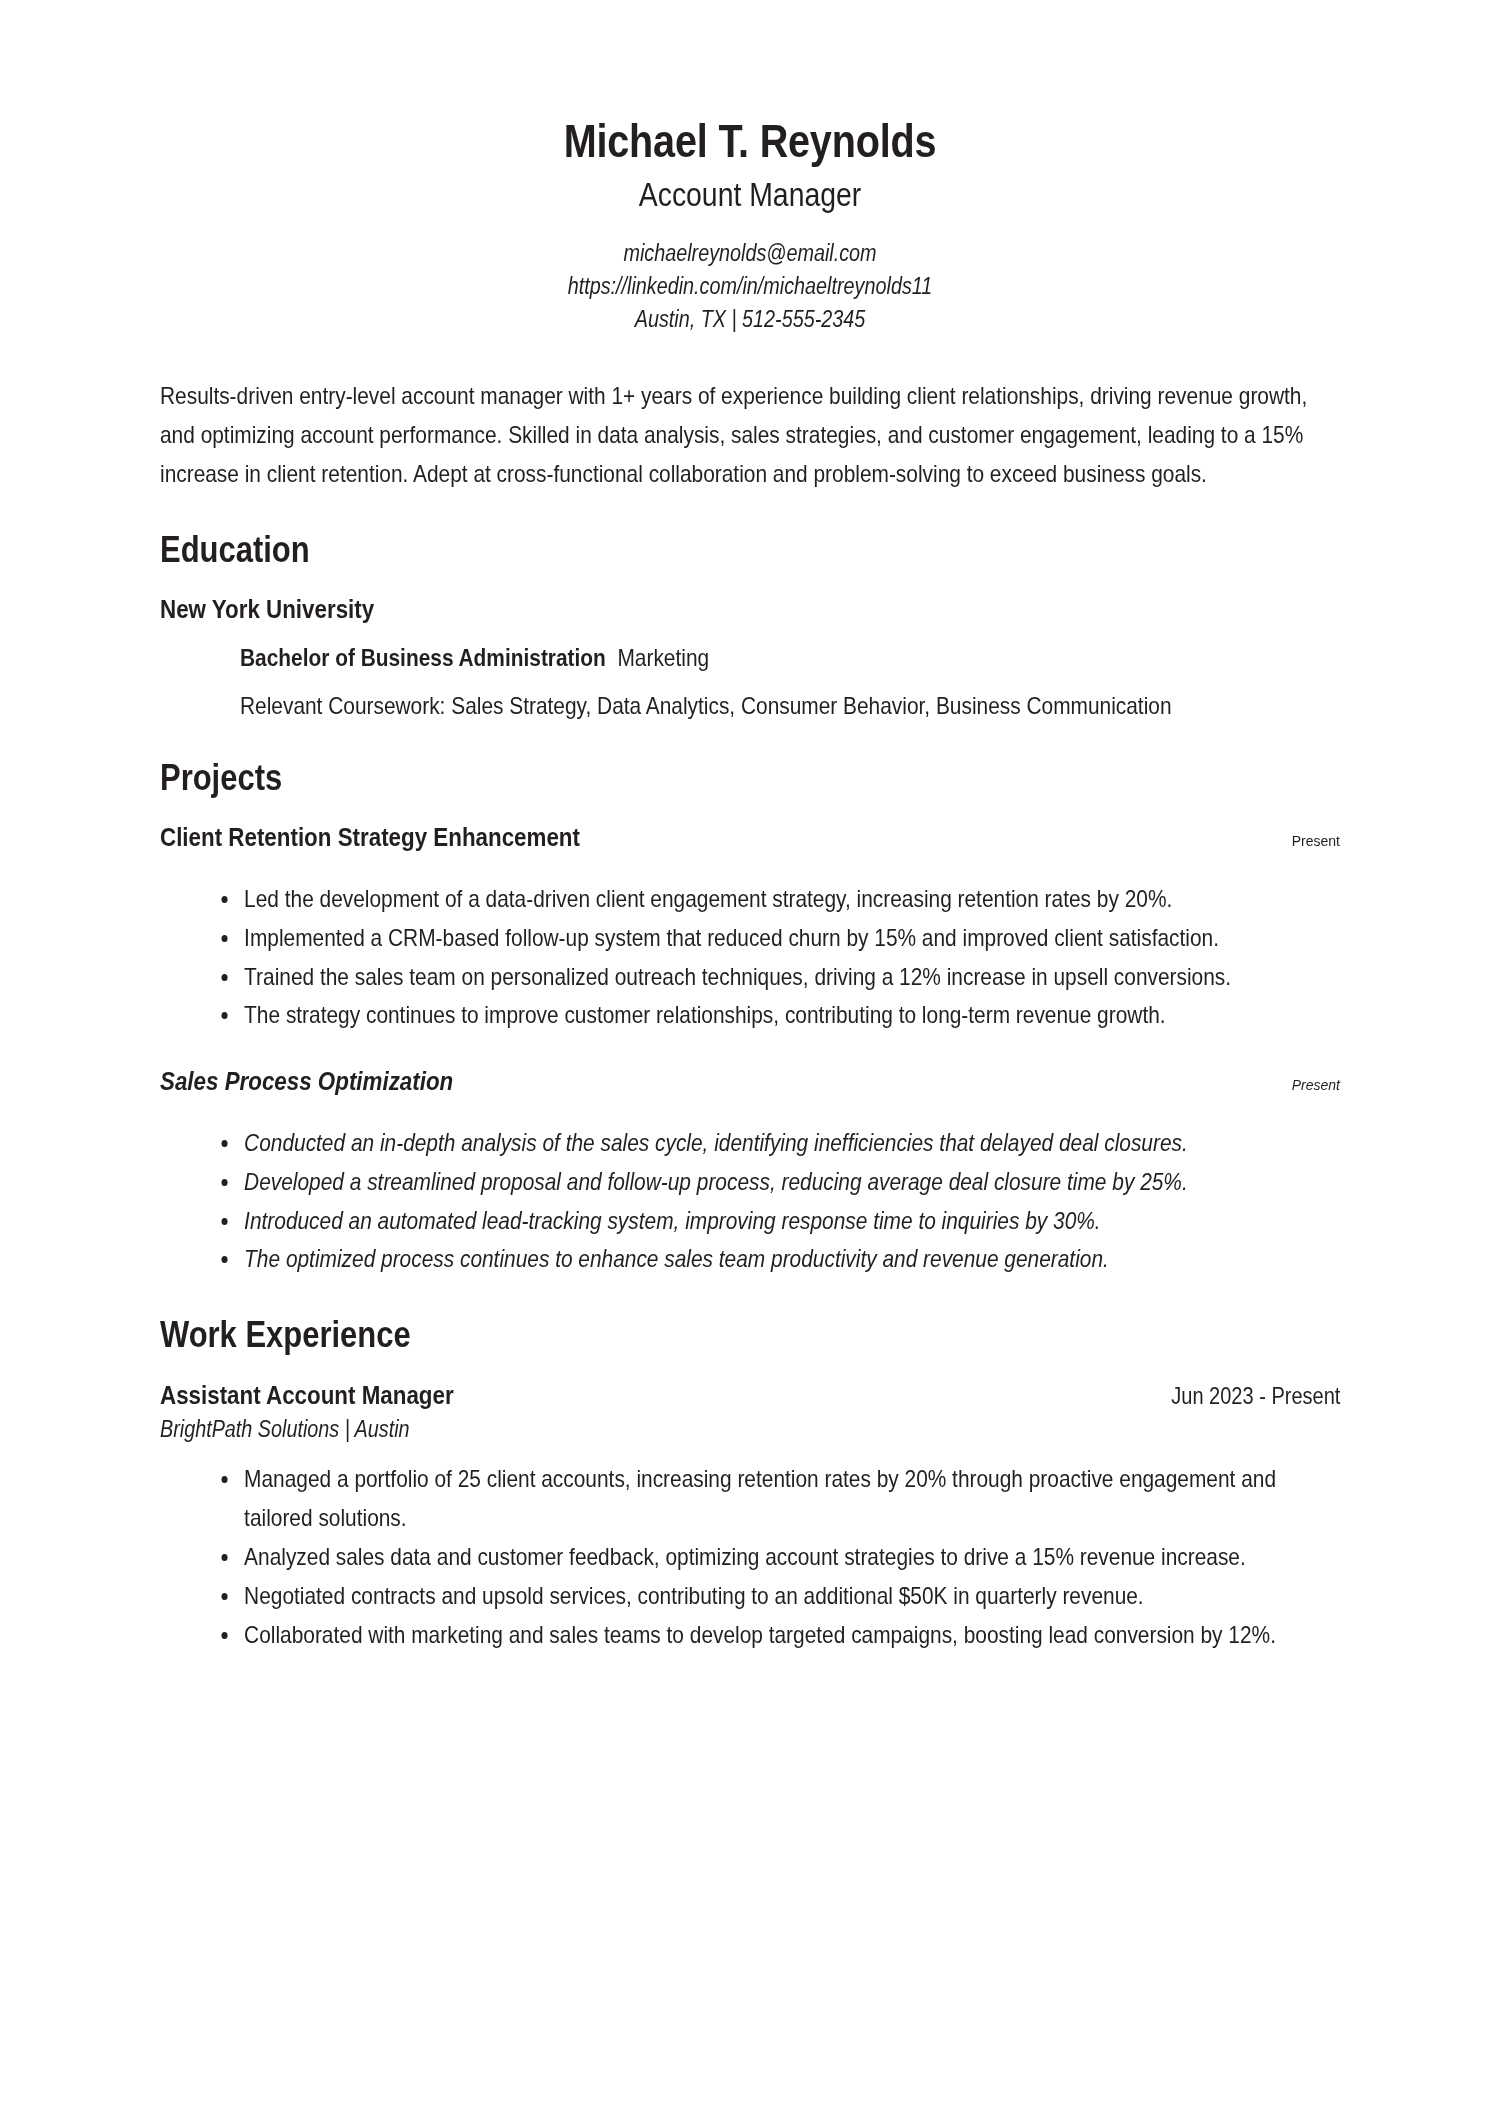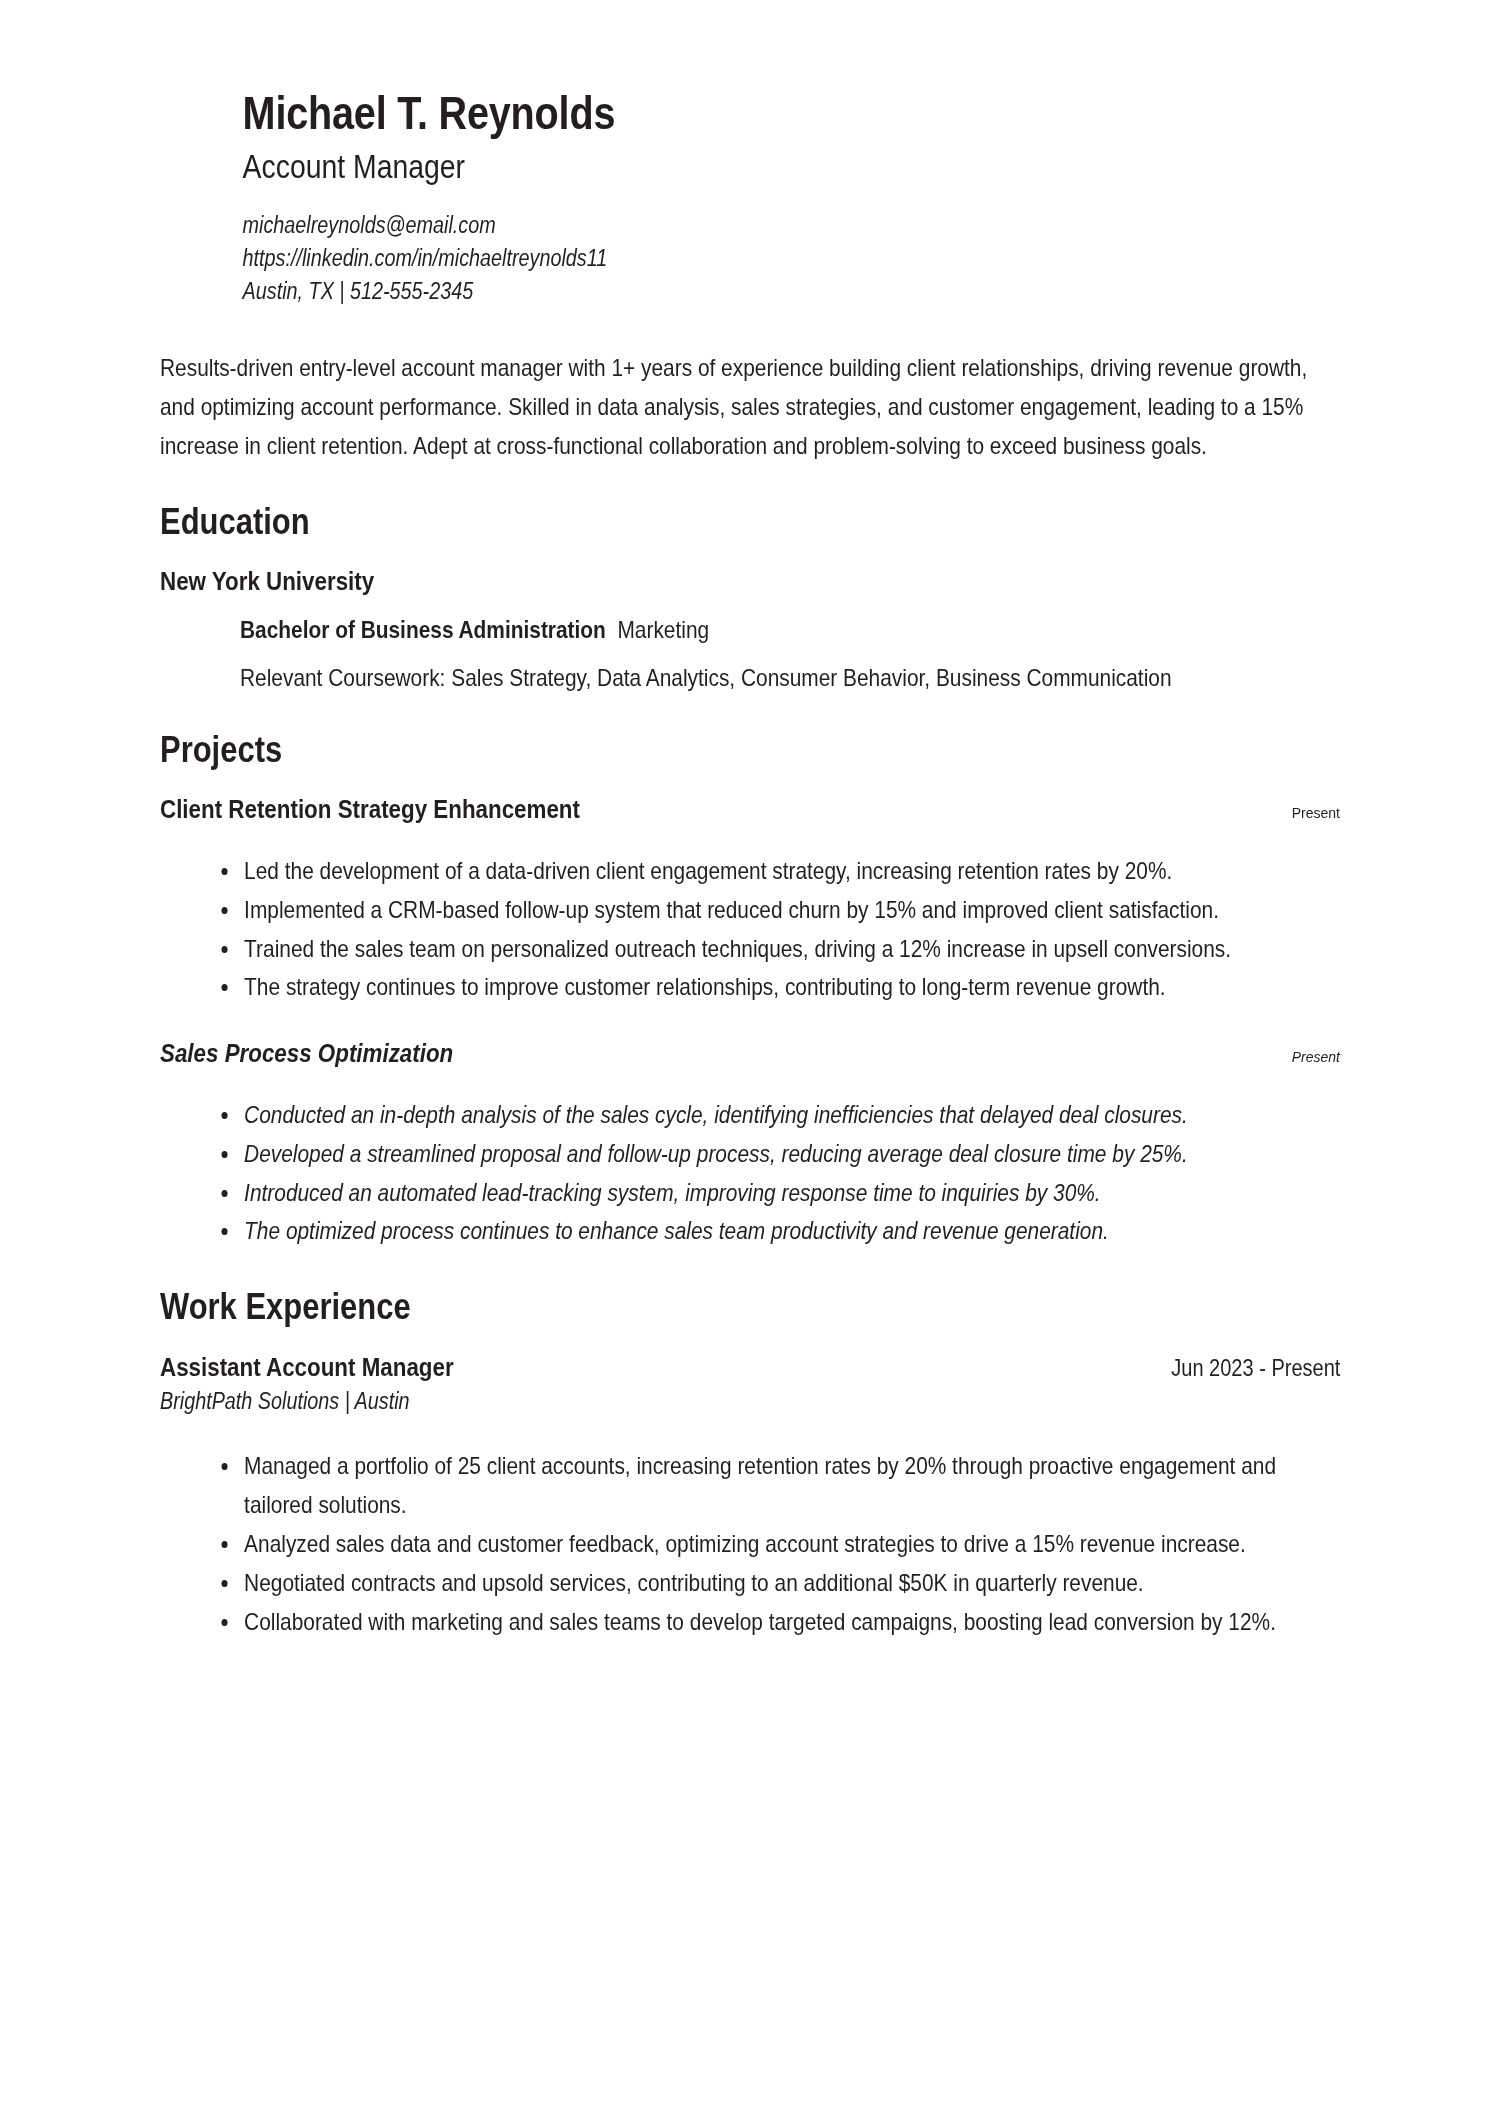--- a/index.html
+++ b/index.html
@@ -19,22 +19,22 @@
     position: relative;
     width: 1500px;
     height: 2121px;
     background: #ffffff;
     box-sizing: border-box;
     padding: 0 160px;
   }
 
   
   .header {
-    text-align: left;
-    padding-top: 88px;
+    text-align: center;
+    padding-top: 116px;
   }
   .name {
     font-size: 46px;
     font-weight: bold;
     letter-spacing: -0.2px;
     line-height: 1.12;
     transform: scaleX(0.86);
     transform-origin: center;
     color: #231f20;
   }
@@ -160,21 +160,21 @@
     color: #231f20;
   }
 
   
   ul.bullets {
     list-style: none;
     margin: 26px 0 0 0;
     padding: 0 0 0 58px;
   }
   ul.bullets.tight {
-    margin-top: 30px;
+    margin-top: 15px;
   }
   ul.bullets li {
     position: relative;
     font-size: 24px;
     line-height: 1.62;
     padding-left: 30px;
     margin-bottom: 0px;
     transform: scaleX(0.87);
     transform-origin: left center;
     width: 114.9%;

